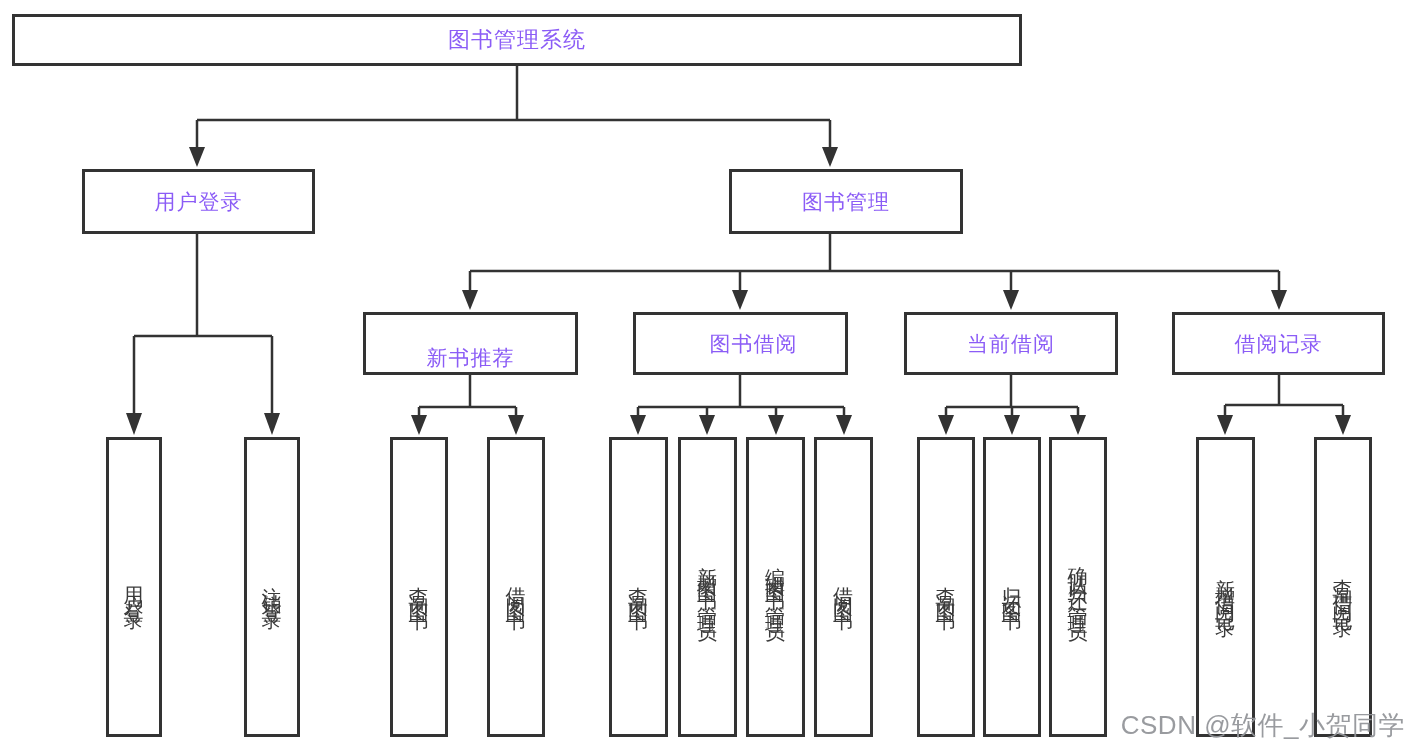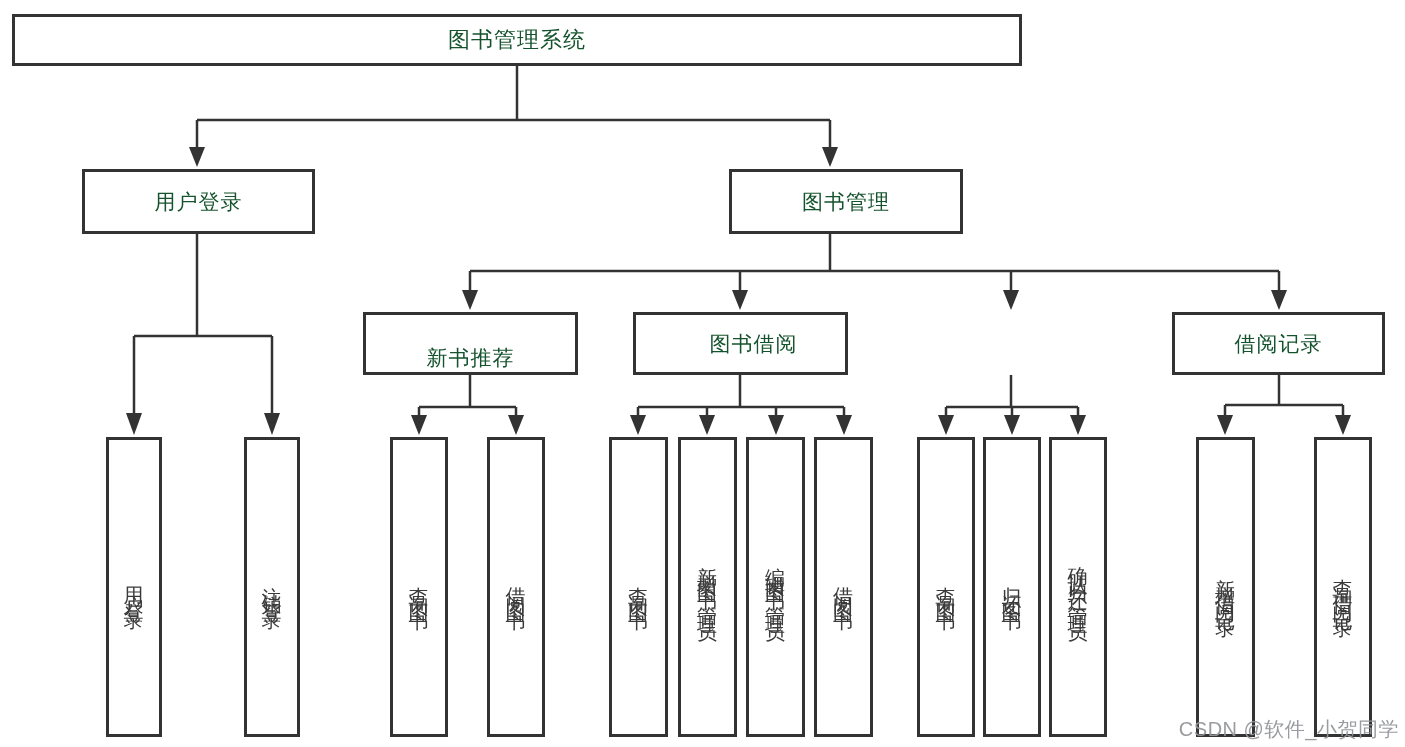--- a/index.html
+++ b/index.html
@@ -20,21 +20,21 @@
     pointer-events:none;
   }
   .hnode{
     position:absolute;
     box-sizing:border-box;
     border:3px solid #333333;
     background:#ffffff;
     display:flex;
     align-items:center;
     justify-content:center;
-    color:#14532d;
+    color:#8b5cf6;
     font-size:21px;
     letter-spacing:1px;
     white-space:nowrap;
   }
   .root{font-size:22px;}
   .vnode{
     position:absolute;
     box-sizing:border-box;
     border:3px solid #333333;
     background:#ffffff;
@@ -46,23 +46,23 @@
   .vnode .vtext{
     writing-mode:vertical-rl;
     text-orientation:mixed;
     font-size:20px;
     letter-spacing:8px;
     line-height:1.1;
     white-space:nowrap;
   }
   .watermark{
     position:absolute;
-    right:6px;
+    right:0;
     bottom:4px;
-    font-size:20px;
+    font-size:26px;
     color:rgba(148,150,154,0.95);
     letter-spacing:0.5px;
     white-space:nowrap;
   }
 </style>
 </head>
 <body>
 
 <div class="canvas">
 
@@ -149,20 +149,23 @@
   <div class="hnode" style="left:713px;top:169px;width:234px;height:65px;margin-left:16px;">
     <span>图书管理</span>
   </div>
 
   <div class="hnode" style="left:363px;top:312px;width:215px;height:63px;align-items:flex-end;">
     <span>新书推荐</span>
   </div>
   <div class="hnode" style="left:633px;top:312px;width:215px;height:63px;padding-left:26px;">
     <span>图书借阅</span>
   </div>
+  <div class="hnode" style="left:904px;top:312px;width:214px;height:63px;">
+    <span>当前借阅</span>
+  </div>
   <div class="hnode" style="left:1172px;top:312px;width:213px;height:63px;">
     <span>借阅记录</span>
   </div>
 
   <div class="vnode" style="left:106px;top:437px;width:56px;height:300px;">
     <span class="vtext">用户登录</span>
   </div>
   <div class="vnode" style="left:244px;top:437px;width:56px;height:300px;">
     <span class="vtext">注销登录</span>
   </div>

